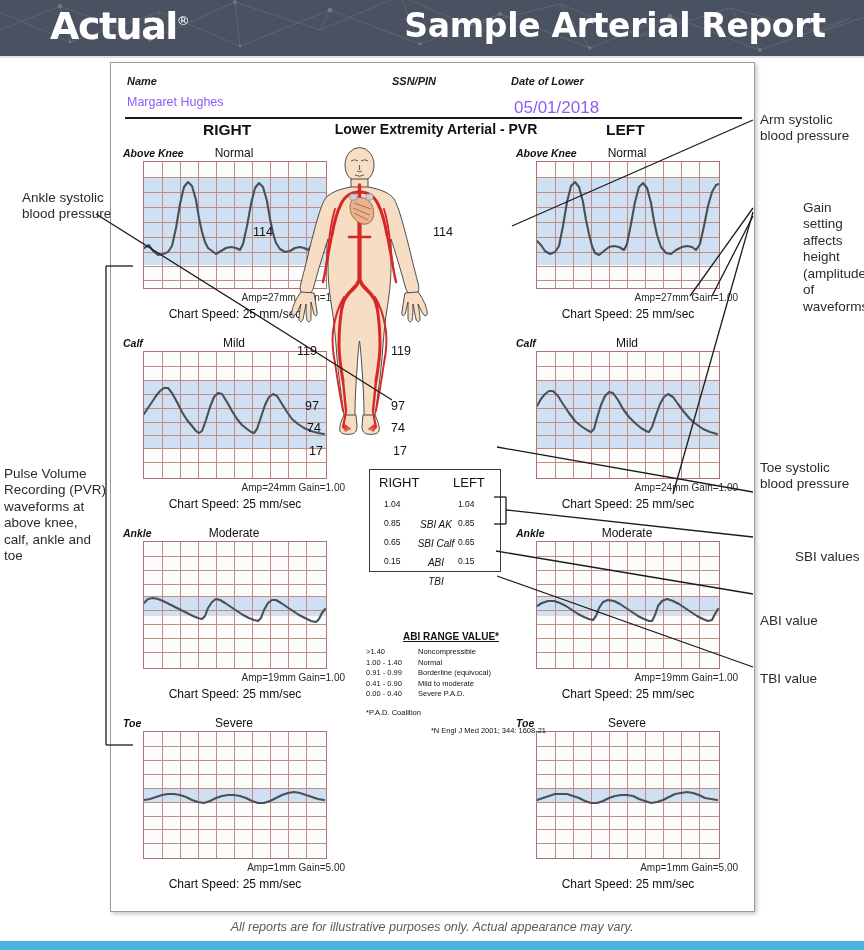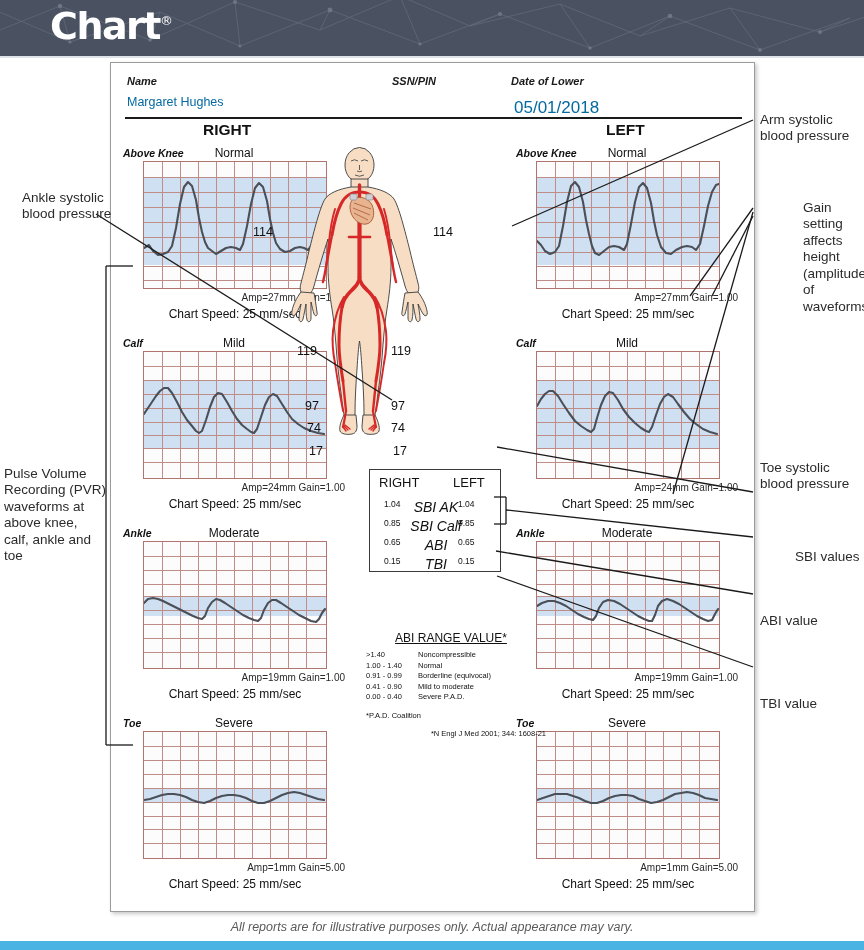--- a/index.html
+++ b/index.html
@@ -55,21 +55,21 @@
     border: 1px solid #9b9b9b;
     box-shadow: 2px 2px 4px rgba(0,0,0,.22);
   }
 
   
   .pf-label {
     position: absolute; font-size: 11px; font-weight: bold; font-style: italic;
     color: #1a1a1a; font-family: "Liberation Sans", sans-serif;
   }
   .pf-value {
-    position: absolute; font-size: 12.5px; color: #0369a1;
+    position: absolute; font-size: 12.5px; color: #8b5cf6;
     font-family: "Liberation Sans", sans-serif;
   }
   #pf-rule { position:absolute; left:14px; top:54px; width:617px; height:2px; background:#1a1a1a; }
 
   .side-title {
     position: absolute; top: 58px; font-size: 15.5px; font-weight: bold; color:#111;
     font-family: "Liberation Sans", sans-serif;
   }
   #report-title {
     position: absolute; left: 200px; top: 58px; width: 250px; text-align:center;
@@ -105,27 +105,27 @@
   #body-fig { position:absolute; left:176px; top:84px; width:145px; height:290px; }
   .bp { position:absolute; font-size:12.5px; color:#111; }
 
   
   #idx-table {
     position:absolute; left:258px; top:406px; width:132px; height:103px;
     border:1px solid #3a3a3a; background:#fff;
   }
   .idx-hdr { position:absolute; top:5px; font-size:13px; color:#111; }
   .idx-r { position:absolute; font-size:8.5px; color:#111; }
-  .idx-c { position:absolute; width:132px; text-align:center; font-size:14px; font-style:italic; color:#111; }
+  .idx-c { position:absolute; width:132px; text-align:center; font-size:10px; font-style:italic; color:#111;margin-top:20px; }
   .idx-l { position:absolute; font-size:8.5px; color:#111; }
 
   
   #abi-legend { position:absolute; left:255px; top:568px; width:180px; }
   #abi-legend .ttl {
-    font-size:12px; font-weight:normal; text-decoration:underline; color:#111;
+    font-size:10px; font-weight:bold; text-decoration:underline; color:#111;
     text-align:center; width:150px; margin-left:10px;
   }
   #abi-legend table { border-collapse:collapse; margin-top:5px; font-size:7.5px; color:#111; }
   #abi-legend td { padding:0 0 1.5px 0; vertical-align:top; }
   #abi-legend td.rng { width:52px; white-space:nowrap; }
   #abi-legend .foot { margin-top:8px; font-size:7.5px; color:#111; line-height:1.35; }
 
   
   .anno {
     position:absolute; font-family:"Liberation Sans", sans-serif;
@@ -151,35 +151,37 @@
         <circle cx="420" cy="44" r="1.6"></circle>
         <circle cx="500" cy="14" r="2.1"></circle>
       <circle cx="590" cy="48" r="1.7"></circle>
         <circle cx="670" cy="16" r="2.3"></circle>
         <circle cx="760" cy="50" r="1.9"></circle>
       <circle cx="820" cy="32" r="2"></circle>
         <circle cx="70" cy="42" r="1.6"></circle>
         <circle cx="240" cy="46" r="1.5"></circle>
     </g>
   </svg>
-  <div id="logo"><span>Chart</span><span class="reg">®</span></div>
+  <div id="logo"><span>Actual</span><span class="reg">®</span></div>
+  <div id="header-title">Sample Arterial Report</div>
 </div>
 <div id="header-rule"></div>
 
 <div id="page">
 
   <div class="pf-label" style="left:16px;top:12px;">Name</div>
   <div class="pf-label" style="left:281px;top:12px;">SSN/PIN</div>
   <div class="pf-label" style="left:400px;top:12px;">Date of Lower</div>
   <div class="pf-value" style="left:16px;top:32px;">Margaret Hughes</div>
   <div class="pf-value" style="left:281px;top:33px;font-size:11px;"></div>
   <div class="pf-value" style="left:403px;top:35px;font-size:17px;">05/01/2018</div>
   <div id="pf-rule"></div>
 
   <div class="side-title" style="left:92px;">RIGHT</div>
+  <div id="report-title">Lower Extremity Arterial - PVR</div>
   <div class="side-title" style="left:495px;">LEFT</div>
 
   <div class="wblock" style="left:10px;top:84px;">
     <div class="w-site">Above Knee</div>
     <div class="w-sev">Normal</div>
     <div class="w-graph">
       <svg width="182" height="126" viewBox="0 0 182 126">
         <rect x="0" y="15" width="182" height="88" fill="#cfe0f2"></rect>
         <g stroke="#c08c86" stroke-width="1">
           <path d="M0 15.5H182M0 30.5H182M0 45.5H182M0 60.5H182M0 75.5H182M0 90.5H182M0 104.5H182M0 118.5H182"></path>
@@ -499,18 +501,18 @@
 </div>
 <div class="anno" style="left:760px;top:460px;width:104px;">
   <span>Toe systolic<br>blood pressure</span>
 </div>
 <div class="anno" style="left:760px;top:549px;width:104px;margin-left:35px;">
   <span>SBI values</span>
 </div>
 <div class="anno" style="left:760px;top:613px;width:104px;">
   <span>ABI value</span>
 </div>
-<div class="anno" style="left:760px;top:696px;width:104px;">
+<div class="anno" style="left:760px;top:671px;width:104px;">
   <span>TBI value</span>
 </div>
 
 <div id="footer-note">All reports are for illustrative purposes only. Actual appearance may vary.</div>
 <div id="footer-bar"></div>
 
 </body></html>

